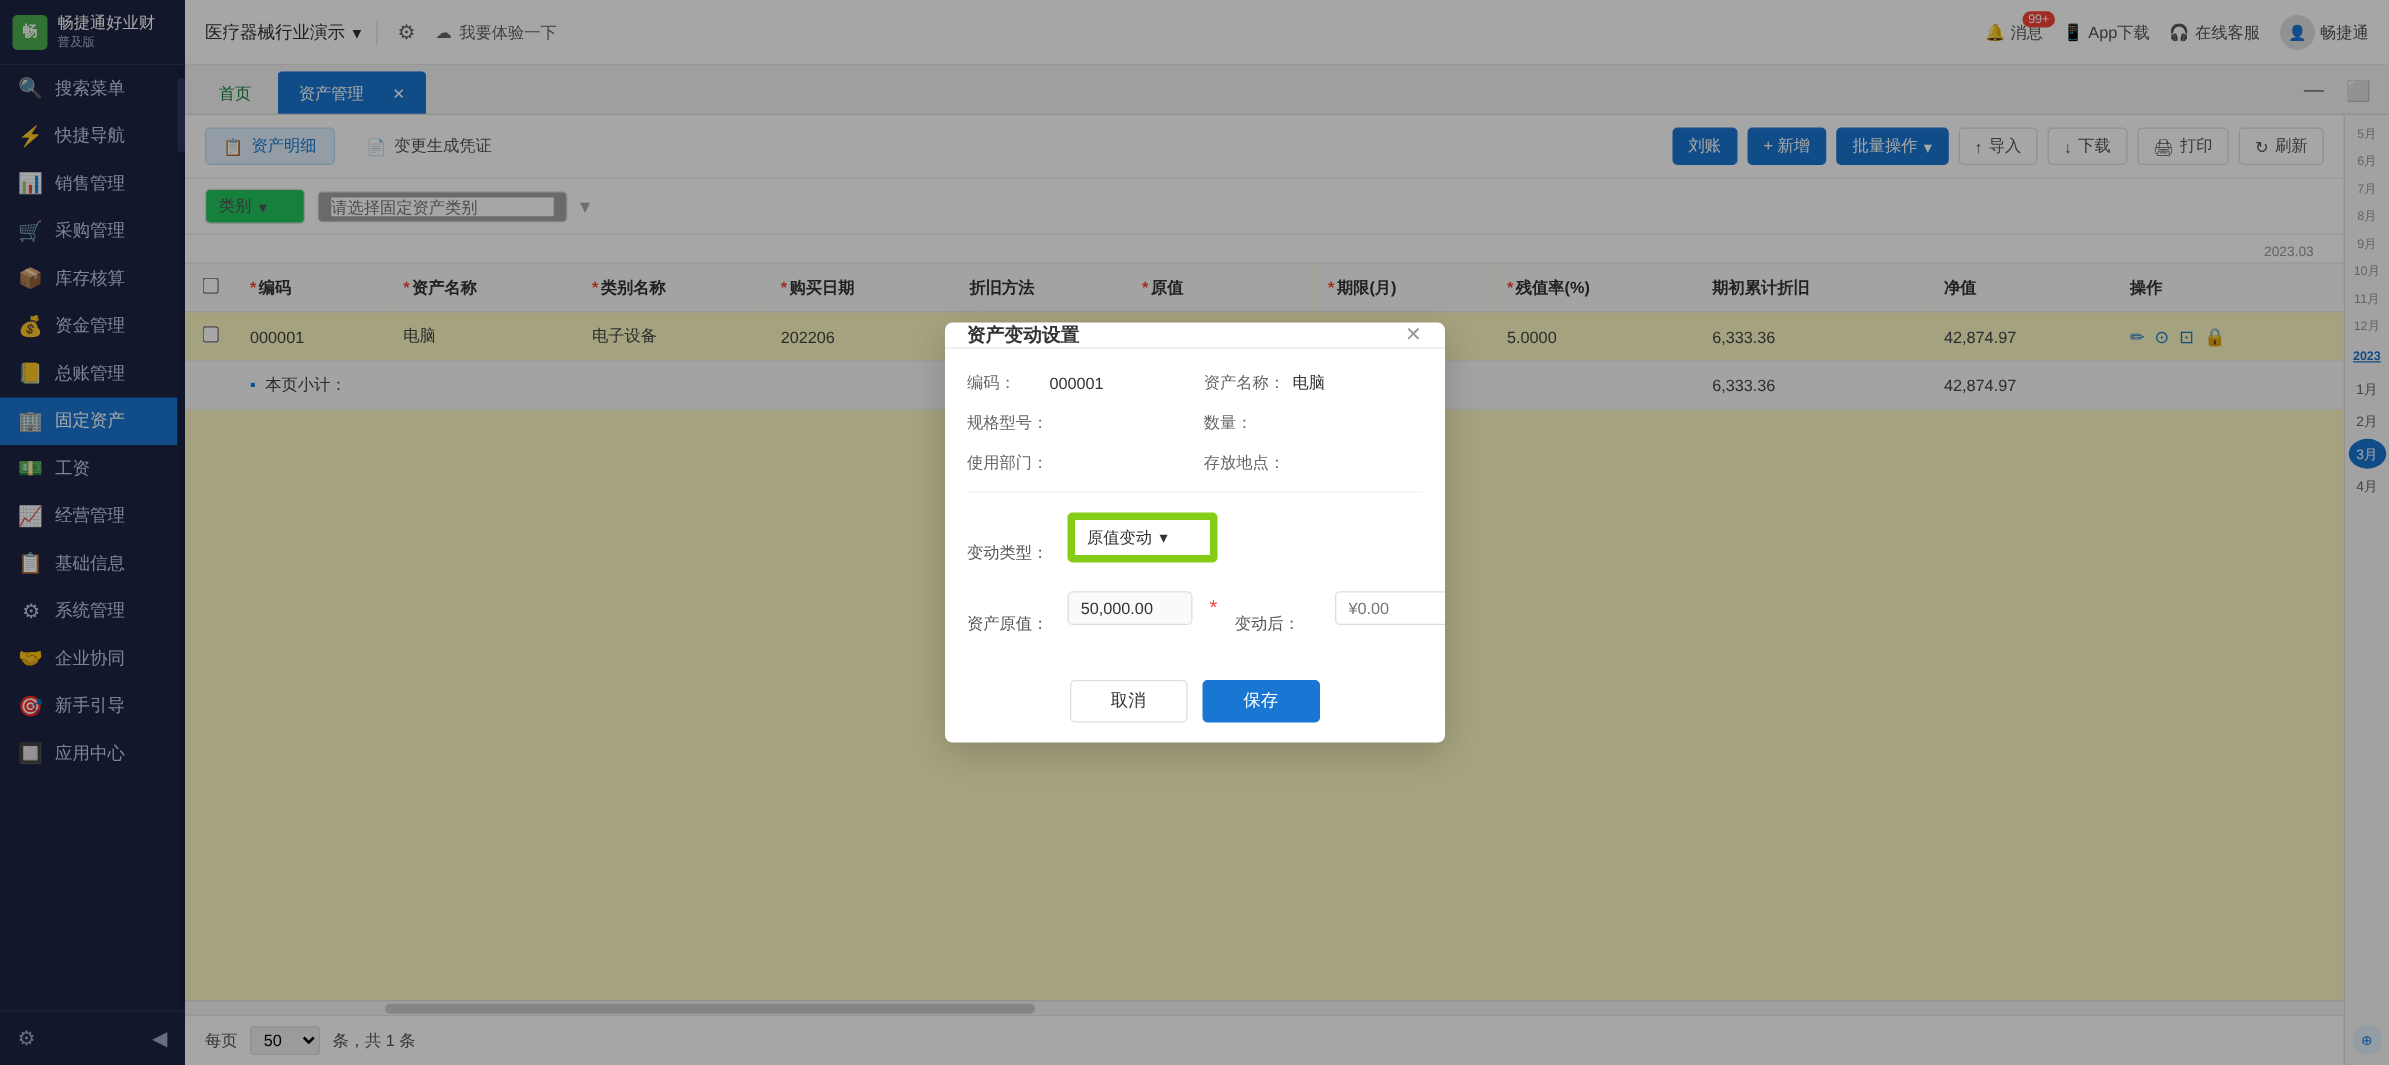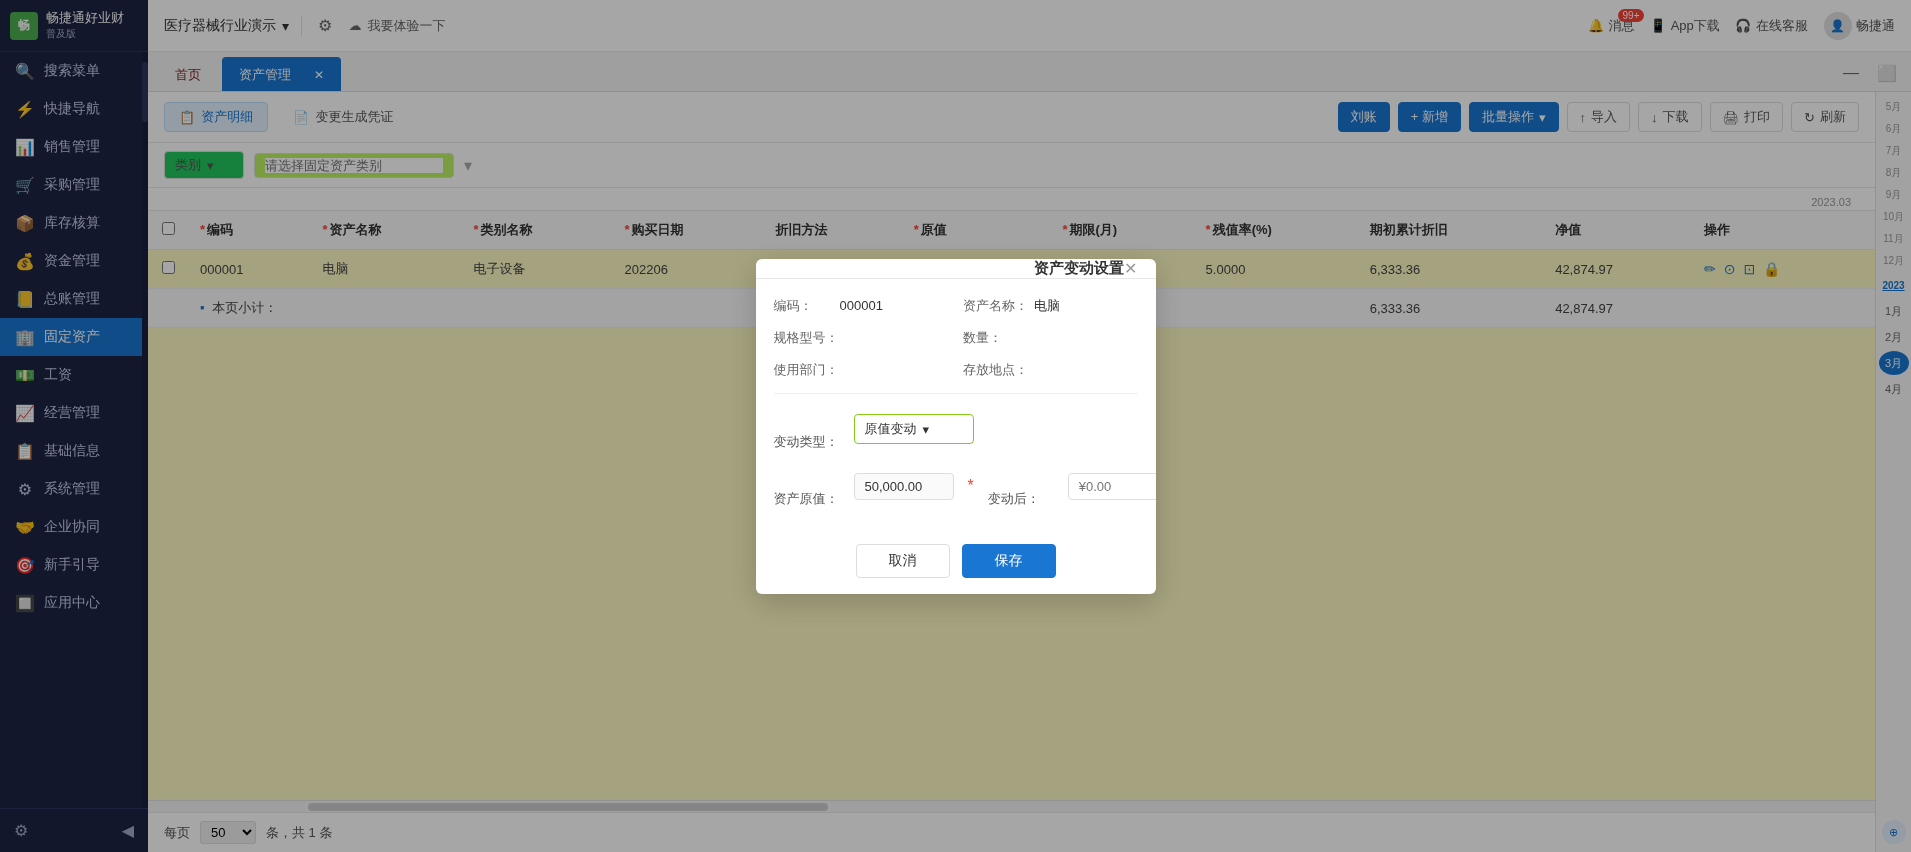--- a/index.html
+++ b/index.html
@@ -68,21 +68,21 @@
       height: 40px; background: #f5f5f5; display: flex; align-items: flex-end;
       padding: 0 10px; border-bottom: 1px solid #ddd;
     }
     .tab {
       height: 34px; padding: 0 16px; display: flex; align-items: center; gap: 6px;
       font-size: 13px; cursor: pointer; border: 1px solid transparent; border-bottom: none;
       border-radius: 4px 4px 0 0; background: #e8e8e8; color: #666;
       margin-right: 4px;
     }
     .tab.active { background: #1976d2; color: #fff; border-color: #1976d2; gap: 23px; }
-    .tab-home { background: transparent; color: #7f1d1d; }
+    .tab-home { background: transparent; color: #15803d; }
     .tab-close { font-size: 12px; cursor: pointer; }
 
     
     .window-controls {
       margin-left: auto; display: flex; align-items: center; gap: 8px; padding-bottom: 4px;
     }
     .window-btn { width: 28px; height: 28px; display: flex; align-items: center; justify-content: center; cursor: pointer; color: #666; font-size: 16px; }
 
     
     .page-content { flex: 1; display: flex; overflow: hidden; }
@@ -124,21 +124,21 @@
       background: #fff; padding: 8px 16px; display: flex; align-items: center; gap: 10px;
       border-bottom: 1px solid #e8e8e8;
     }
     .filter-select {
       display: flex; align-items: center; gap: 6px; padding: 4px 10px;
       border: 1px solid #ddd; border-radius: 4px; font-size: 13px; color: #555;
       background: #22c55e; cursor: pointer; min-width: 80px;
     }
     .filter-input-wrap {
       display: flex; align-items: center; border: 1px solid #ddd; border-radius: 4px;
-      padding: 4px 10px; background: #bef264; min-width: 200px;
+      padding: 4px 10px; background: #a3a3a3; min-width: 200px;
     }
     .filter-input-wrap input { border: none; outline: none; font-size: 13px; color: #555; width: 100%; }
 
     .table-wrap { flex: 1; overflow: auto; background: #fef9c3; margin: 0; }
     table { width: 100%; border-collapse: collapse; font-size: 13px; }
     thead th {
       background: #fafafa; padding: 10px 12px; text-align: left; color: #333;
       border-bottom: 1px solid #e8e8e8; white-space: nowrap; position: sticky; top: 0; z-index: 2;
     }
     thead th .required { color: #f44336; margin-right: 2px; }
@@ -158,35 +158,35 @@
     .overlay {
       position: fixed; top: 0; left: 0; width: 100%; height: 100%;
       background: rgba(0,0,0,0.35); z-index: 100; display: flex; align-items: center; justify-content: center;
     }
     .dialog {
       background: #fff; border-radius: 6px; width: 400px; box-shadow: 0 8px 32px rgba(0,0,0,0.18);
       overflow: hidden;
     }
     .dialog-header {
       padding: 0 18px; border-bottom: 1px solid #e8e8e8;
-      display: flex; align-items: center; justify-content: flex-end;
+      display: flex; align-items: center; justify-content: space-between;
     }
     .dialog-title { font-size: 15px; font-weight: bold; color: #333; }
     .dialog-close { cursor: pointer; color: #999; font-size: 16px; }
     .dialog-body { padding: 18px 18px 10px; }
     .dialog-row { display: flex; gap: 15px; margin-bottom: 14px; }
     .dialog-field { flex: 1; display: flex; align-items: center; gap: 6px; font-size: 13px; }
     .dialog-label { color: #666; white-space: nowrap; min-width: 60px; }
     .dialog-value { color: #333; }
     .dialog-divider { height: 1px; background: #f0f0f0; margin: 10px 0 14px; }
     .dialog-form-row { display: flex; align-items: center; margin-bottom: 14px; gap: 10px; }
     .dialog-form-label { color: #555; font-size: 13px; white-space: nowrap; min-width: 70px; margin-top: 25px; }
     .dialog-form-select {
       display: flex; align-items: center; gap: 6px;
-      border: 1px solid #84cc16; border-radius: 4px; padding: 5px 10px; min-width: 120px;
+      border: 6px solid #84cc16; border-radius: 4px; padding: 5px 10px; min-width: 120px;
       font-size: 13px; color: #333; cursor: pointer; background: #fff;
     }
     .dialog-form-input {
       border: 1px solid #ddd; border-radius: 4px; padding: 5px 10px;
       font-size: 13px; color: #333; background: #fff; min-width: 120px;
     }
     .dialog-form-input.placeholder { color: #bbb; }
     .dialog-form-input.readonly { background: #fafafa; }
     .dialog-footer {
       padding: 12px 18px 16px; display: flex; justify-content: center; gap: 12px;

